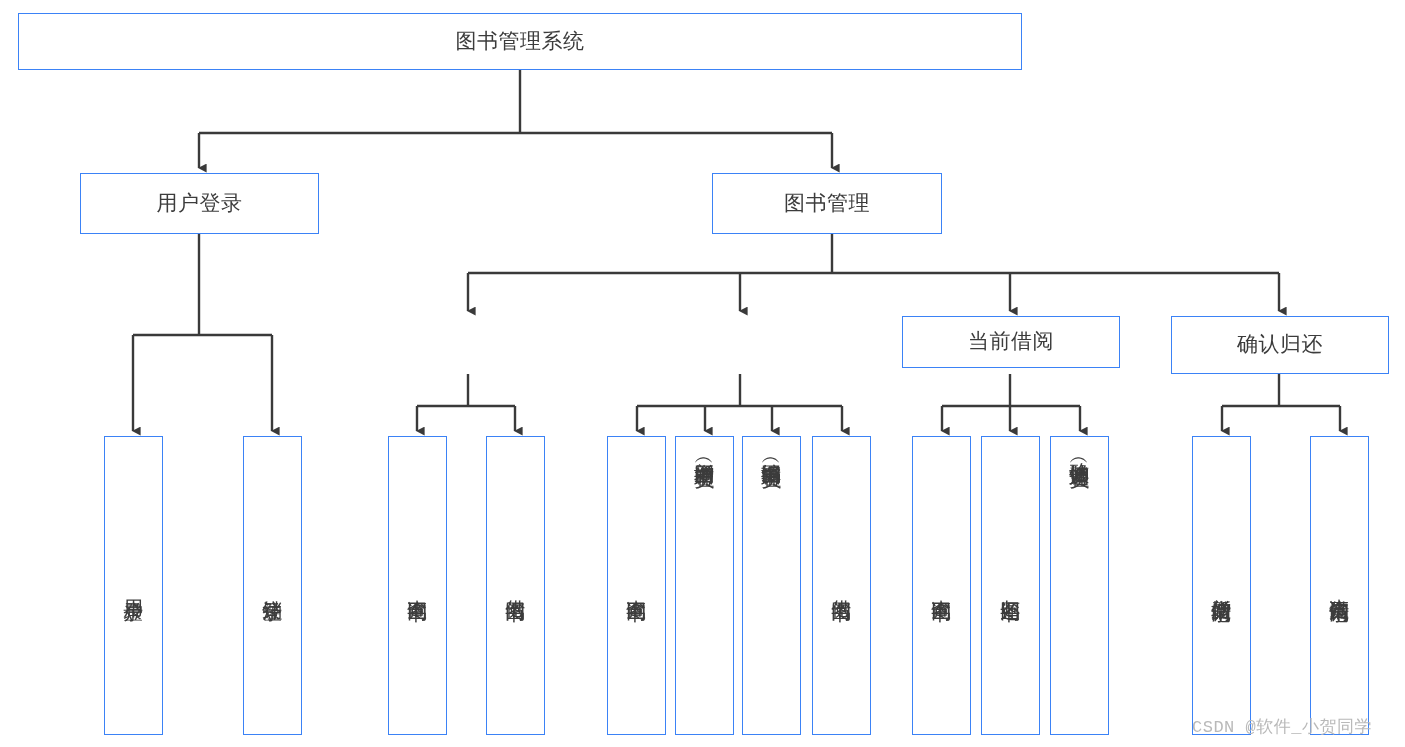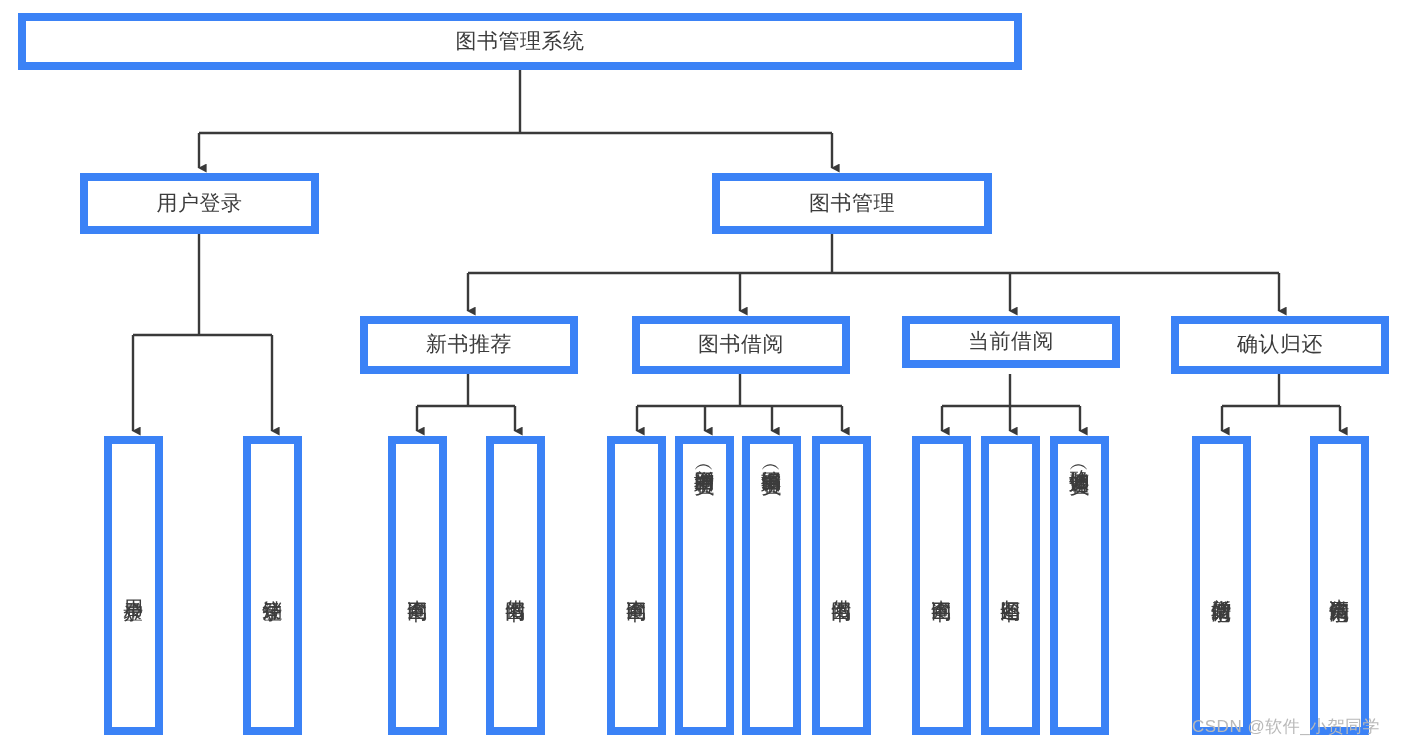--- a/index.html
+++ b/index.html
@@ -23,21 +23,21 @@
     left: 0;
     top: 0;
     width: 1405px;
     height: 747px;
     pointer-events: none;
   }
   .node {
     position: absolute;
     box-sizing: border-box;
     background: #ffffff;
-    border: 8px solid #3b82f6;
+    border: 1px solid #3b82f6;
     display: flex;
     align-items: center;
     justify-content: center;
     color: #3c3c3c;
     text-align: right;
   }
   .node-h {
     
   }
   .node-h .label {
@@ -69,21 +69,21 @@
   .node-v.center {
     align-items: center;
     padding-top: 0;
   }
   .watermark {
     position: absolute;
     font-size: 17px;
     color: #b9b9b9;
     white-space: nowrap;
     letter-spacing: 0.5px;
-    font-family: Liberation Sans, sans-serif;
+    font-family: Liberation Mono, monospace;
   }
 </style>
 </head>
 <body>
 
 <div id="canvas">
 
   <svg class="connectors" viewBox="0 0 1405 747" xmlns="http://www.w3.org/2000/svg">
     <defs>
       <marker id="arrow" markerWidth="10" markerHeight="10" refX="4.4" refY="7.6" orient="auto" markerUnits="userSpaceOnUse">
@@ -136,31 +136,25 @@
   </svg>
 
   <div class="node node-h" style="left:18px; top:13px; width:1004px; height:57px;">
     <span class="label">图书管理系统</span>
   </div>
 
   <div class="node node-h" style="left:80px; top:173px; width:239px; height:61px;">
     <span class="label">用户登录</span>
   </div>
 
-  <div class="node node-h" style="left:712px; top:173px; width:280px; height:61px;">
+  <div class="node node-h" style="left:712px; top:173px; width:230px; height:61px;">
     <span class="label">图书管理</span>
   </div>
 
-  <div class="node node-h" style="left:360px; top:316px; width:218px; height:58px;">
-    <span class="label">新书推荐</span>
-  </div>
-
-  <div class="node node-h" style="left:632px; top:316px; width:218px; height:58px;">
-    <span class="label">图书借阅</span>
-  </div>
+
 
   <div class="node node-h" style="left:902px; top:316px; width:218px; height:52px;">
     <span class="label">当前借阅</span>
   </div>
 
   <div class="node node-h" style="left:1171px; top:316px; width:218px; height:58px;">
     <span class="label">确认归还</span>
   </div>
 
   <div class="node node-v center" style="left:104px; top:436px; width:59px; height:299px;">

